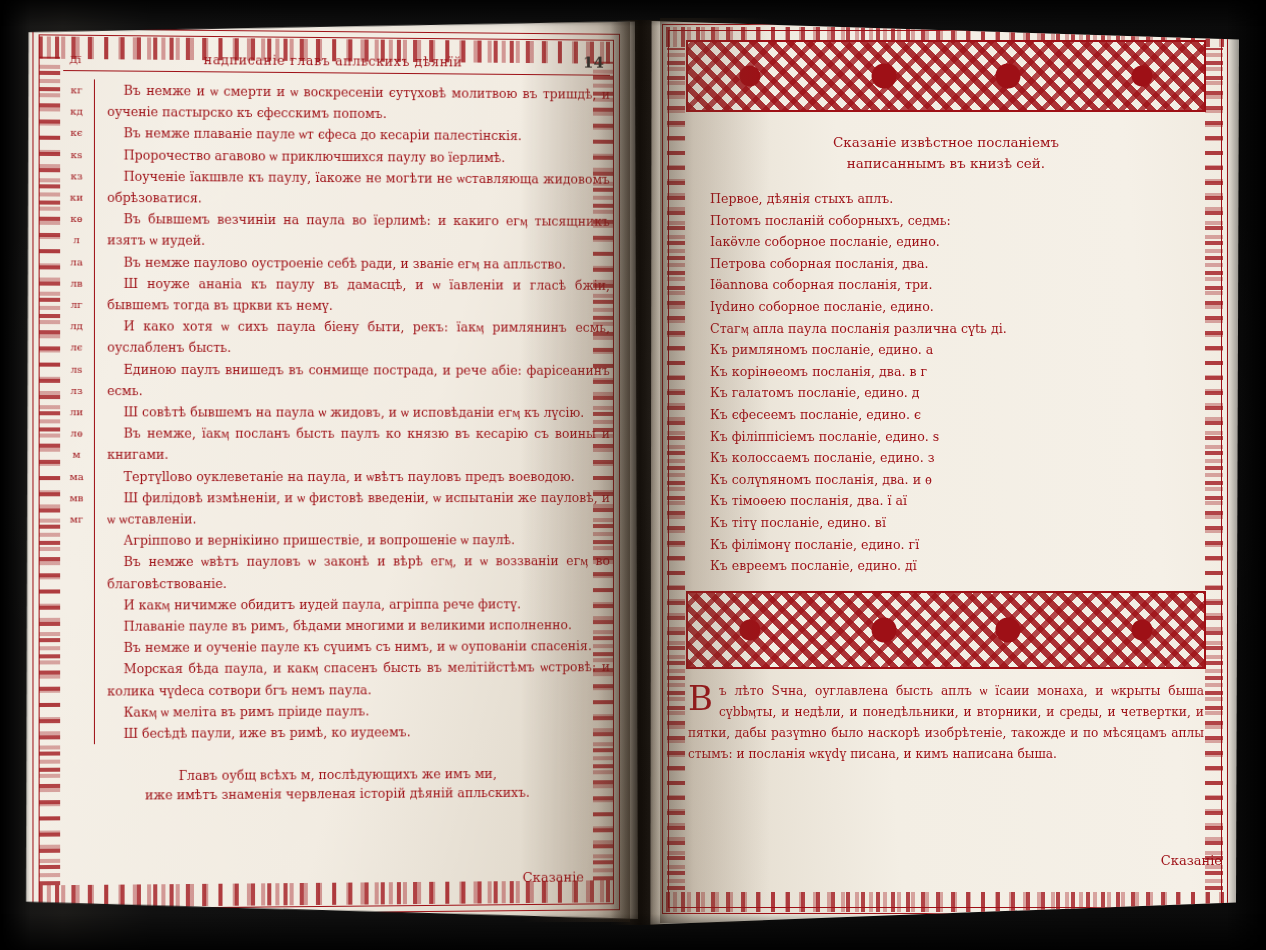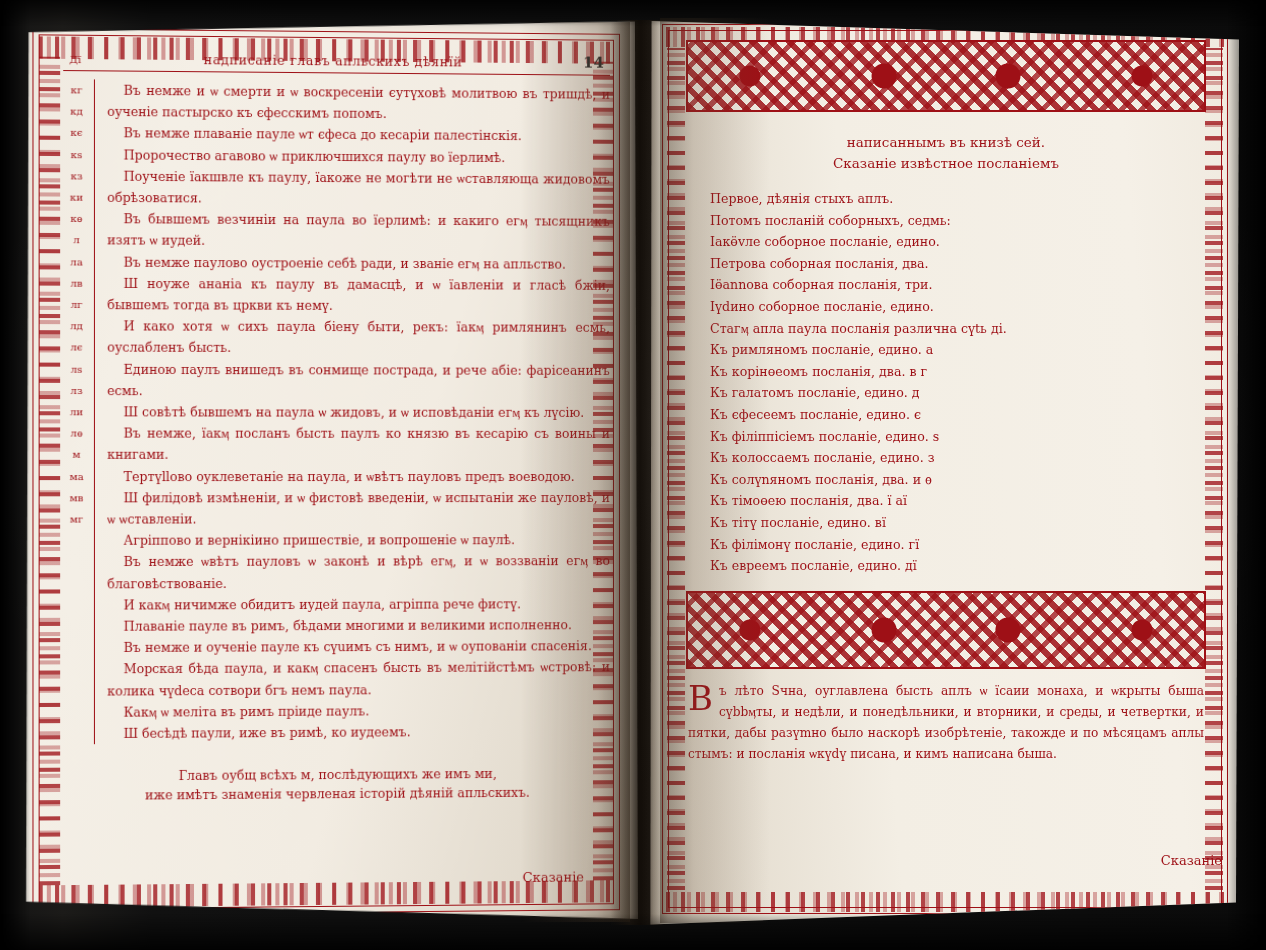--- a/index.html
+++ b/index.html
@@ -361,22 +361,22 @@
     <div class="frame-inner"></div>
     <div class="rv-top"></div>
     <div class="rv-bottom"></div>
     <div class="rv-left"></div>
     <div class="rv-right"></div>
 
     <div class="content-right">
       <div class="orn-band"></div>
 
       <div class="r-title">
+        <div>Сказаніе извѣстное посланіемъ</div>
         <div>написаннымъ въ книзѣ сей.</div>
-        <div>Сказаніе извѣстное посланіемъ</div>
       </div>
 
       <div class="r-list">
           <div>Первое, дѣянія стыхъ аплъ.</div>
           <div>Потомъ посланій соборныхъ, седмь:</div>
           <div>Іакӫvле соборное посланіе, едино.</div>
           <div>Петрова соборная посланія, два.</div>
           <div>Іӫannова соборная посланія, три.</div>
           <div>Іүdино соборное посланіе, едино.</div>
           <div>Стагӎ апла паула посланія различна сүtь ді.</div>

